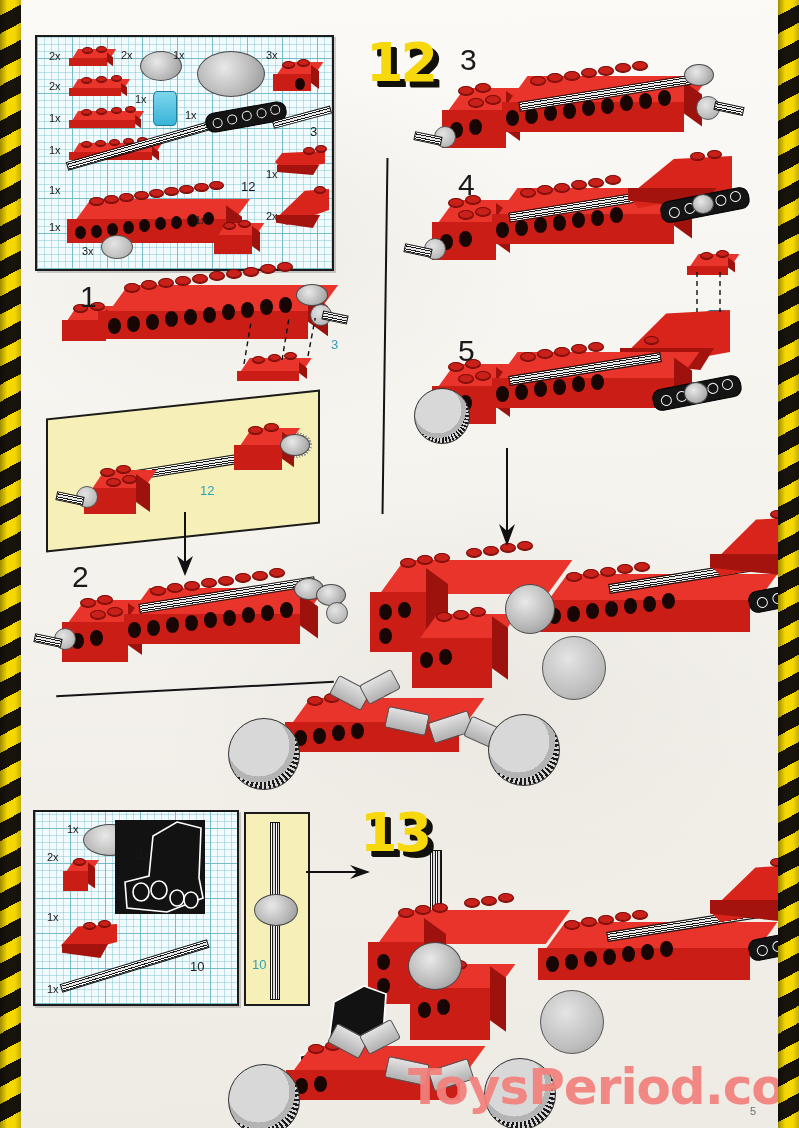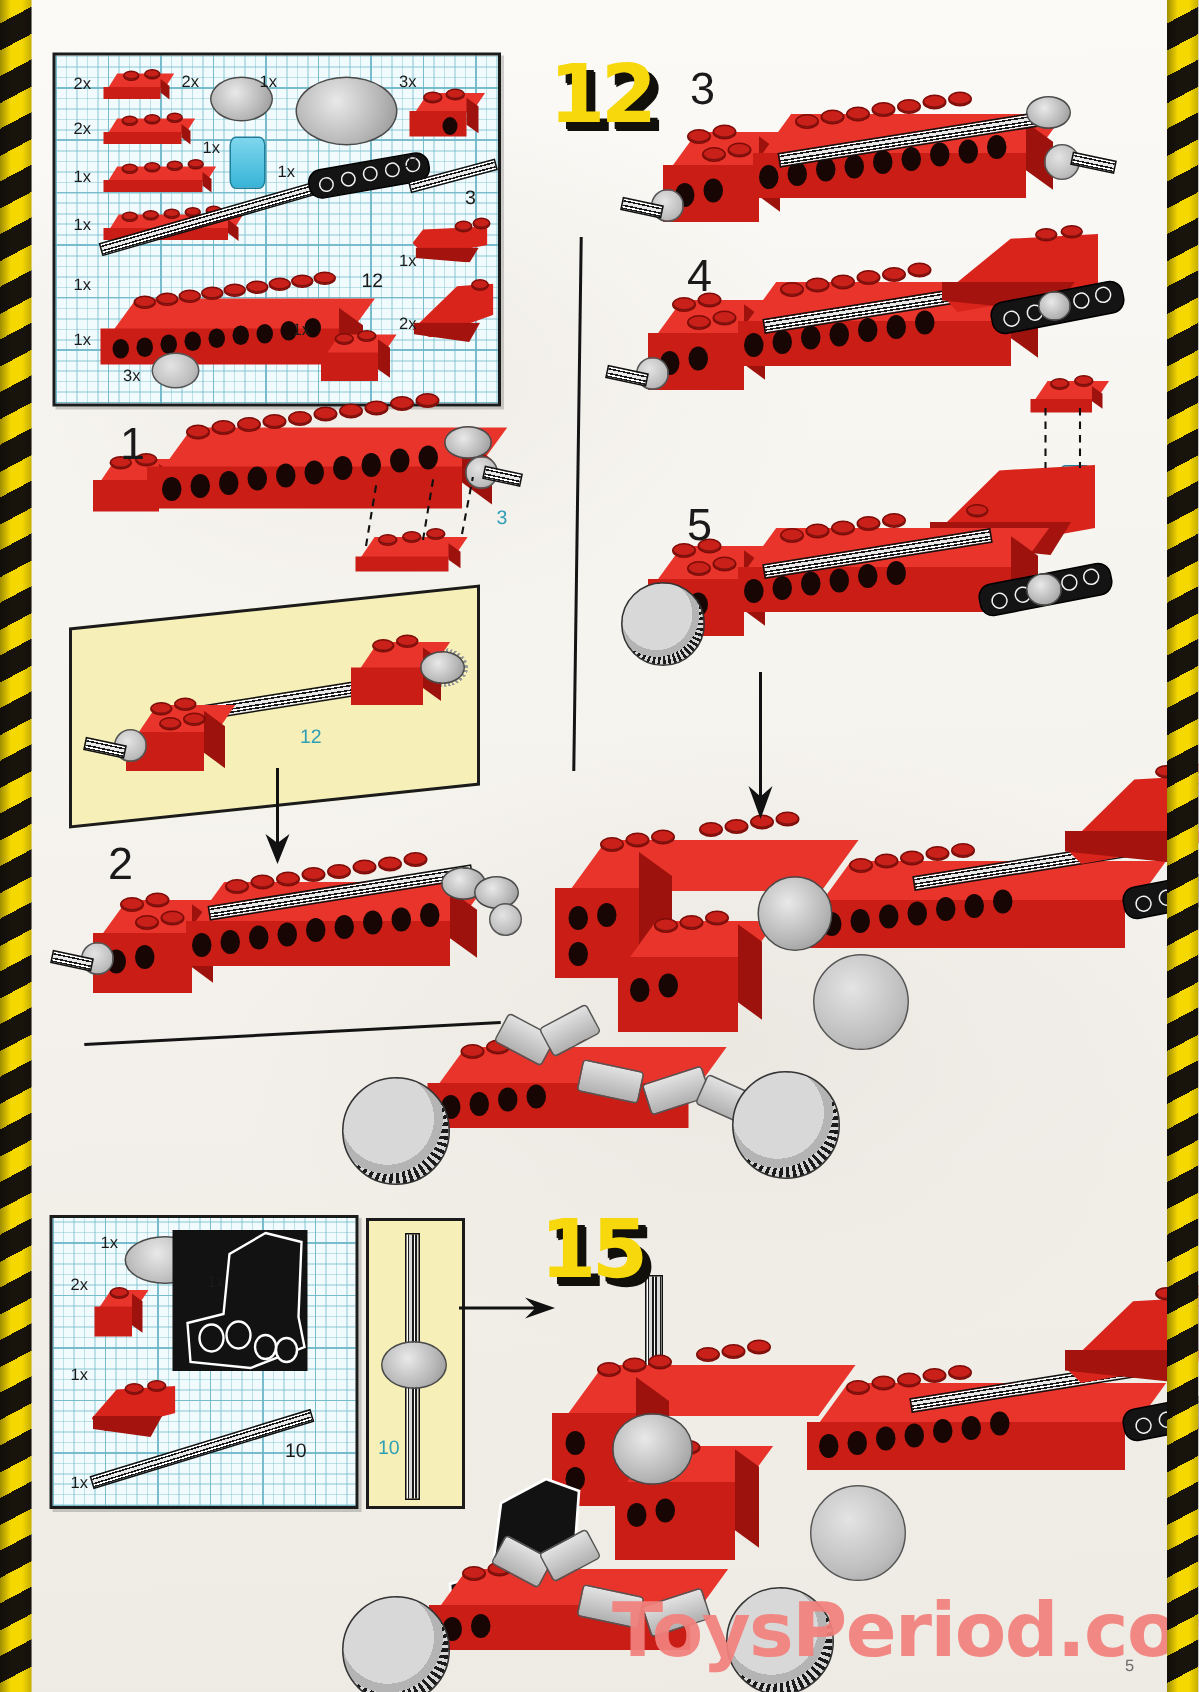--- a/index.html
+++ b/index.html
@@ -741,21 +741,21 @@
     <div class="axle-v" style="left:24px;top:8px;width:8px;height:176px;"></div>
     <div class="gear" style="left:8px;top:80px;width:42px;height:30px;"></div>
     <div class="teal-num" style="left:6px;top:144px;">10</div>
   </div>
 
   <svg style="position:absolute;left:306px;top:860px;width:66px;height:24px;z-index:25;">
     <line x1="0" y1="12" x2="52" y2="12" stroke="#111" stroke-width="2"></line>
     <polygon points="64,12 44,5 51,12 44,19" fill="#111"></polygon>
   </svg>
 
-  <div class="big-num" style="left:360px;top:806px;">15</div>
+  <div class="big-num" style="left:360px;top:806px;">13</div>
 
   <div style="position:absolute;left:208px;top:860px;width:566px;height:268px;">
 
     <div class="axle-v" style="left:222px;top:-10px;width:10px;height:116px;"></div>
 
     <div class="brick" style="left:330px;top:62px;width:230px;height:70px;">
       <div class="bk-top" style="left:18px;top:0;width:212px;height:26px;transform:skewX(-36deg);"></div>
       <div class="bk-front" style="left:0;top:26px;width:212px;height:32px;"></div>
       <div class="stud" style="left:26px;top:-2px;width:14px;height:8px;"></div>
       <div class="stud" style="left:43px;top:-5px;width:14px;height:8px;"></div>

